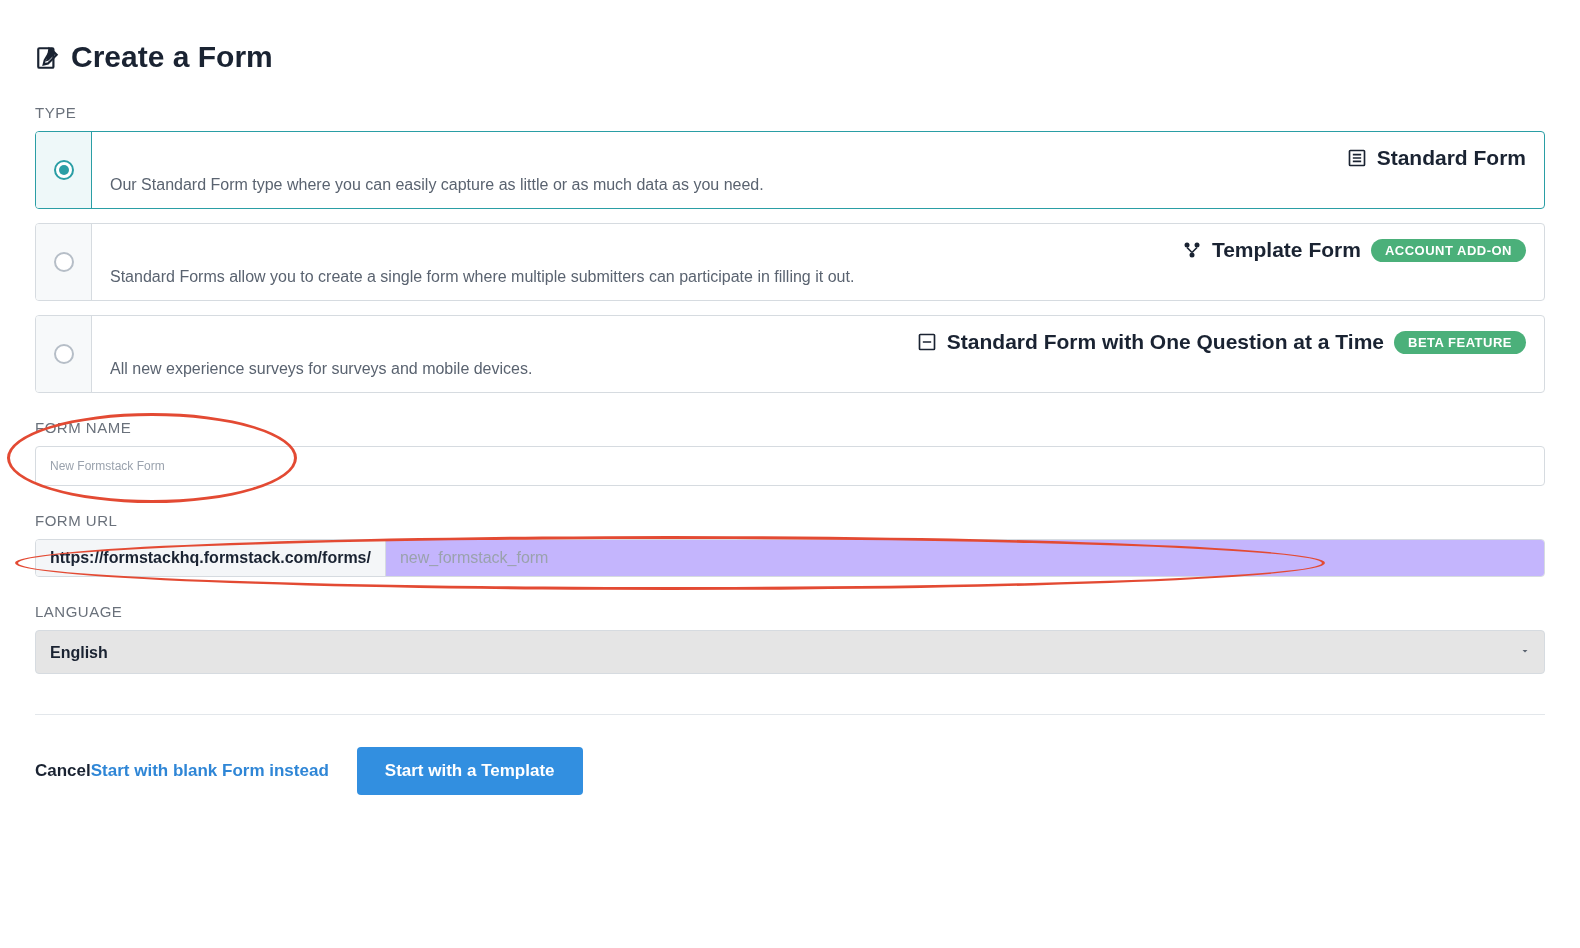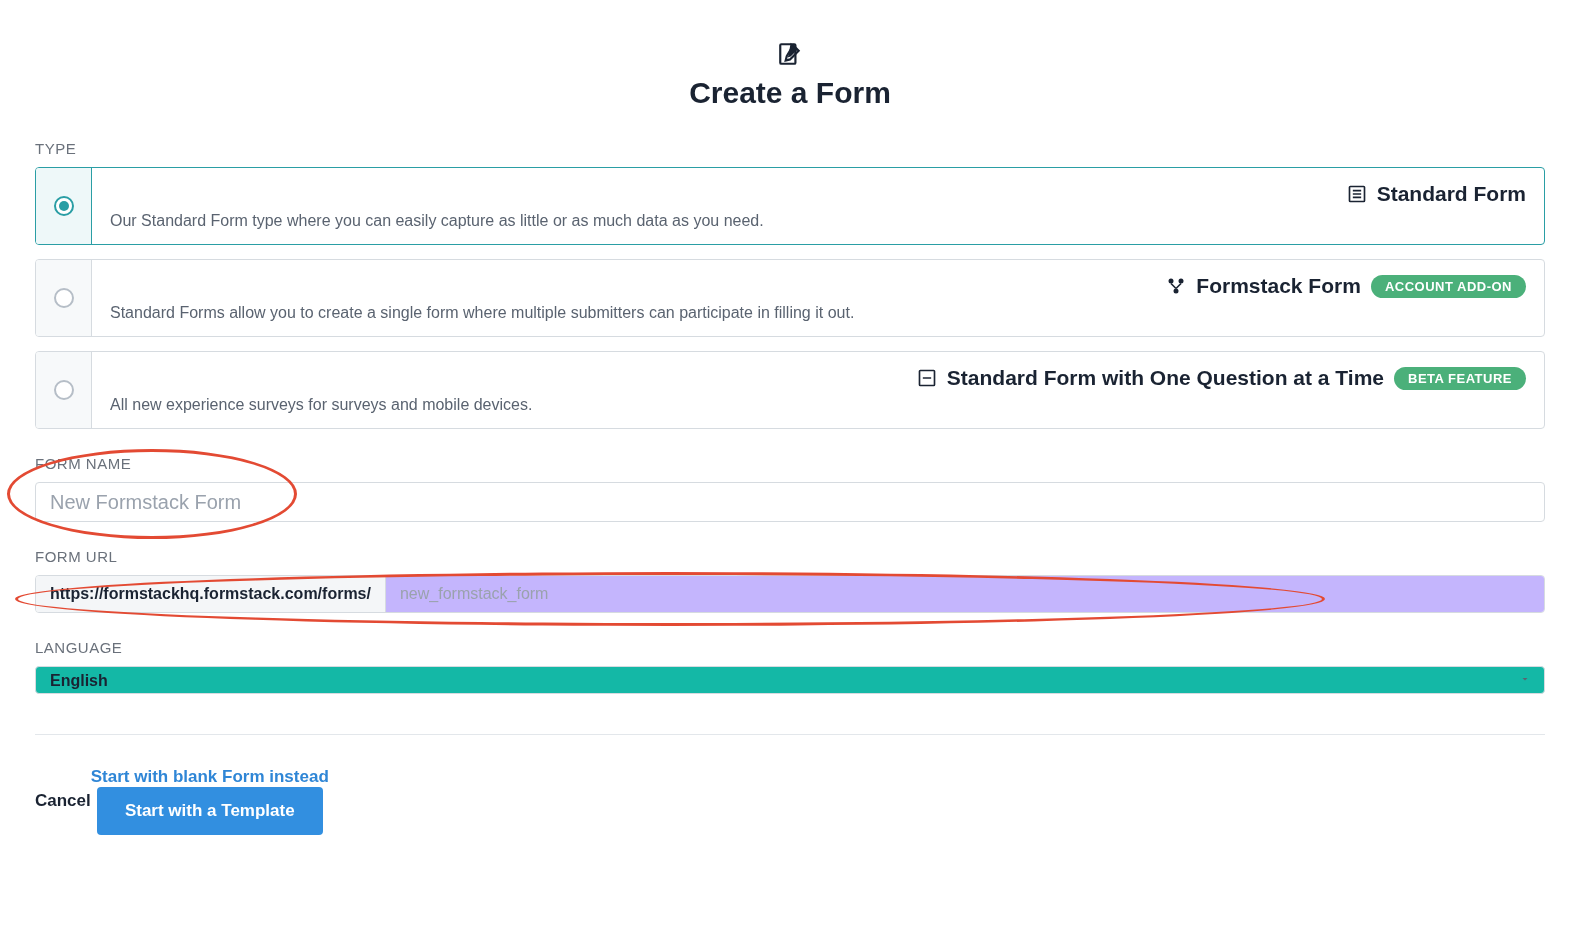--- a/index.html
+++ b/index.html
@@ -15,21 +15,20 @@
       width: 1580px;
     }
     .page-title {
       font-size: 30px;
       font-weight: 700;
       color: #1a2332;
       display: flex;
       align-items: center;
       gap: 10px;
       margin-bottom: 30px;
-      flex-direction: column;
     }
     .page-title-icon {
       width: 26px;
       height: 26px;
     }
     .section-label {
       font-size: 15px;
       letter-spacing: 0.5px;
       color: #6a717b;
       margin-top: 26px;
@@ -117,21 +116,21 @@
     .type-desc {
       font-size: 16px;
       color: #5a6370;
     }
     .text-input {
       width: 100%;
       height: 40px;
       border: 1px solid #d6dbe0;
       border-radius: 4px;
       padding: 0 14px;
-      font-size: 20px;
+      font-size: 12px;
       color: #333;
       background: #fff;
     }
     .text-input::placeholder {
       color: #9aa2ad;
     }
     .url-row {
       display: flex;
       width: 100%;
       border: 1px solid #d6dbe0;
@@ -158,28 +157,28 @@
     }
     .url-input::placeholder {
       color: #9aa2ad;
     }
     .select-wrap {
       position: relative;
       width: 100%;
     }
     .select-input {
       width: 100%;
-      height: 28px;
+      height: 44px;
       border: 1px solid #d6dbe0;
       border-radius: 4px;
       padding: 0 14px;
       font-size: 16px;
       font-weight: 600;
       color: #1a2332;
-      background: #14b8a6;
+      background: #e5e5e5;
       appearance: none;
       -webkit-appearance: none;
       cursor: pointer;
     }
     .select-caret {
       position: absolute;
       right: 14px;
       top: 50%;
       transform: translateY(-50%);
       pointer-events: none;
@@ -189,21 +188,21 @@
       margin-top: 40px;
       border-top: 1px solid #e3e7eb;
       padding-top: 32px;
       display: flex;
       align-items: center;
       justify-content: flex-start;
     }
     .footer-right {
       display: flex;
       align-items: center;
-      flex-direction: column;
+      gap: 28px;
     }
     .cancel-link {
       font-size: 17px;
       font-weight: 700;
       color: #1a2332;
       cursor: pointer;
     }
     .blank-link {
       font-size: 17px;
       font-weight: 700;
@@ -279,21 +278,21 @@
     <div class="type-content">
       <div class="type-title-row">
         <span class="type-icon">
           <svg viewBox="0 0 24 24" fill="currentColor">
             <circle cx="6" cy="6" r="3"></circle>
             <circle cx="18" cy="6" r="3"></circle>
             <circle cx="12" cy="18" r="3"></circle>
             <path d="M6 9 L12 15 M18 9 L12 15" stroke="currentColor" stroke-width="2" fill="none"></path>
           </svg>
         </span>
-        <span class="type-title">Formstack Form</span>
+        <span class="type-title">Template Form</span>
         <span class="badge">ACCOUNT ADD-ON</span>
       </div>
       <div class="type-desc">Standard Forms allow you to create a single form where multiple submitters can participate in filling it out.</div>
     </div>
   </div>
 
   <div class="type-option">
     <div class="type-radio-col">
       <div class="radio-outer">
         

